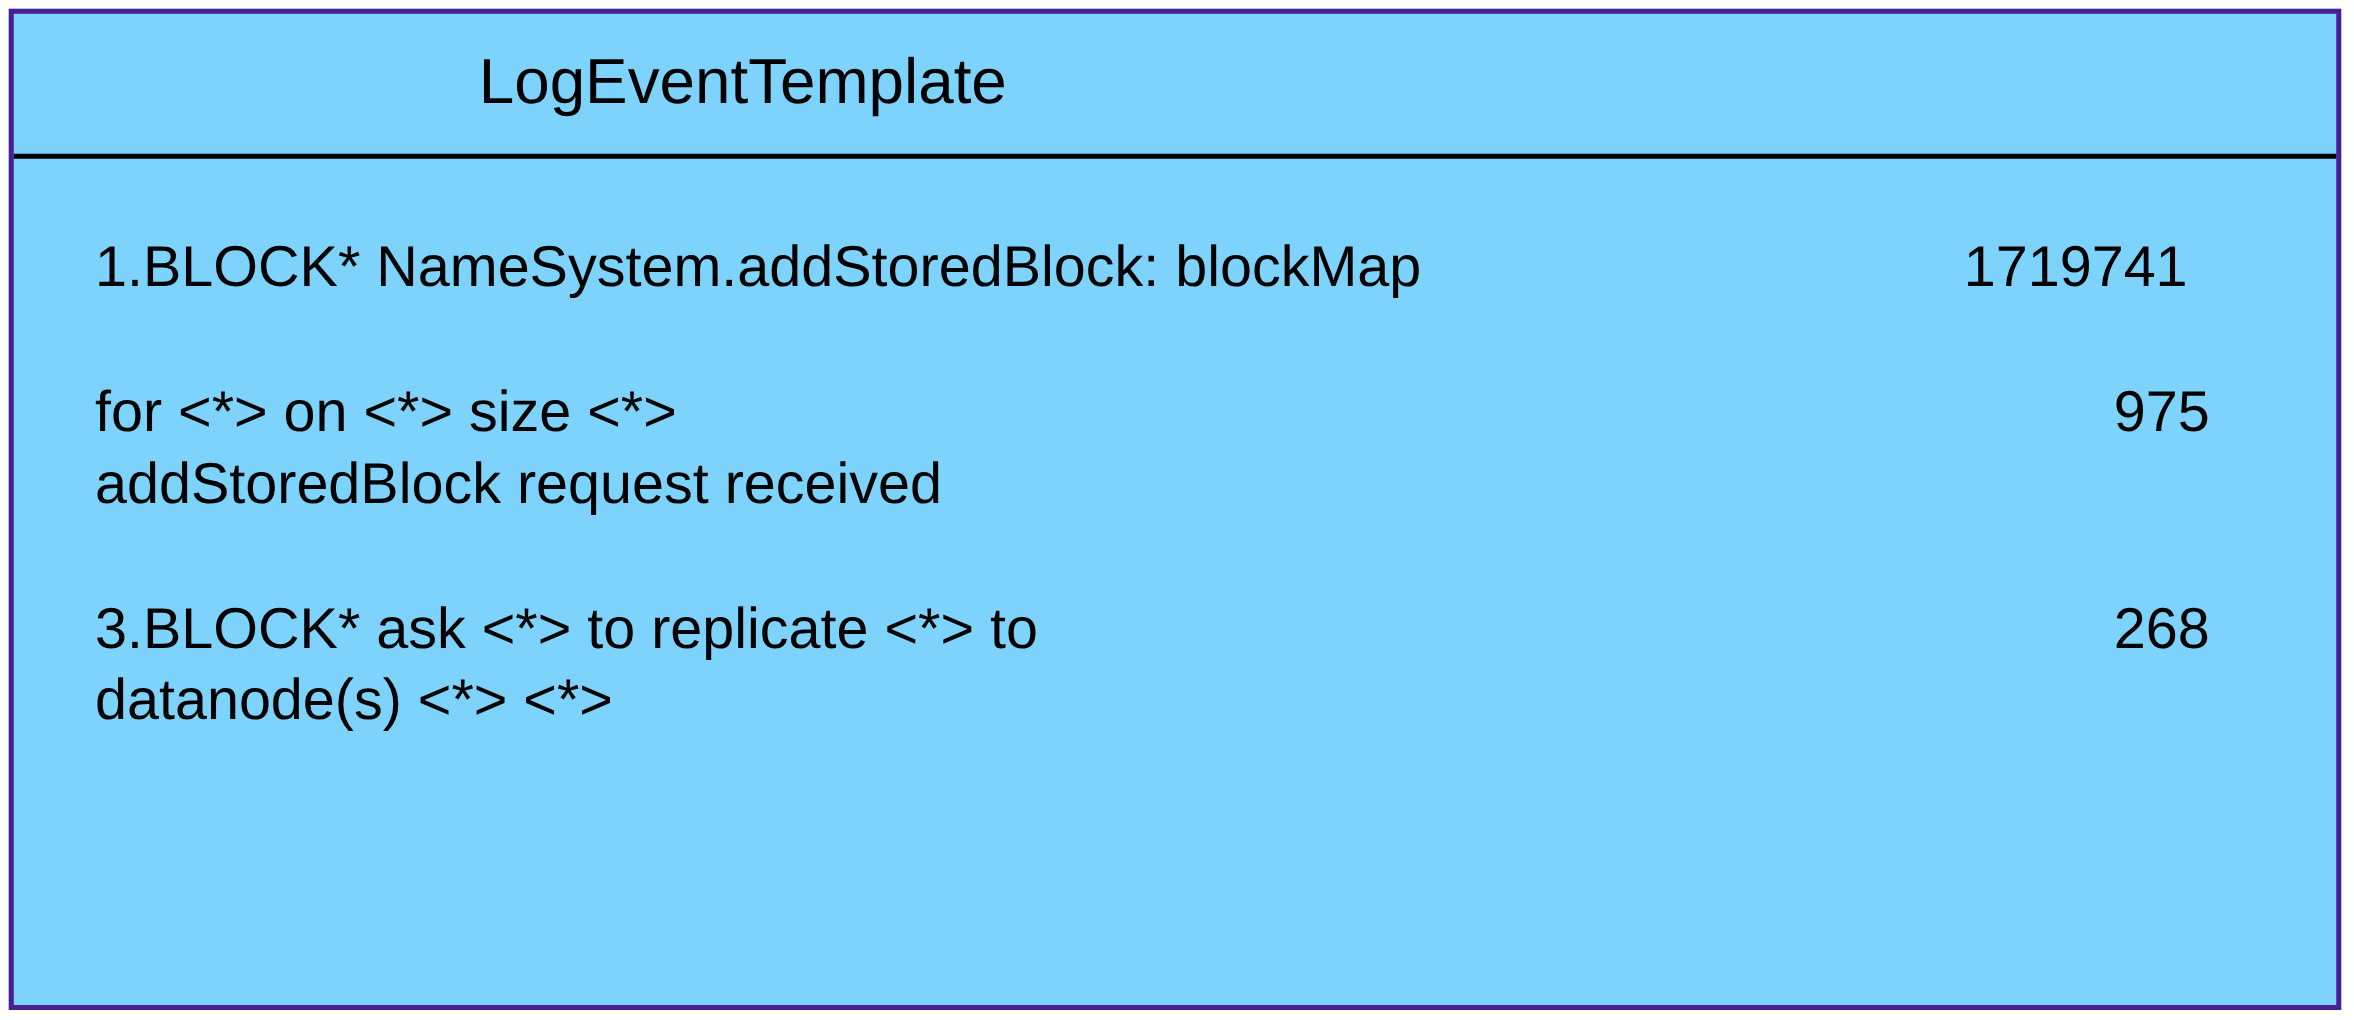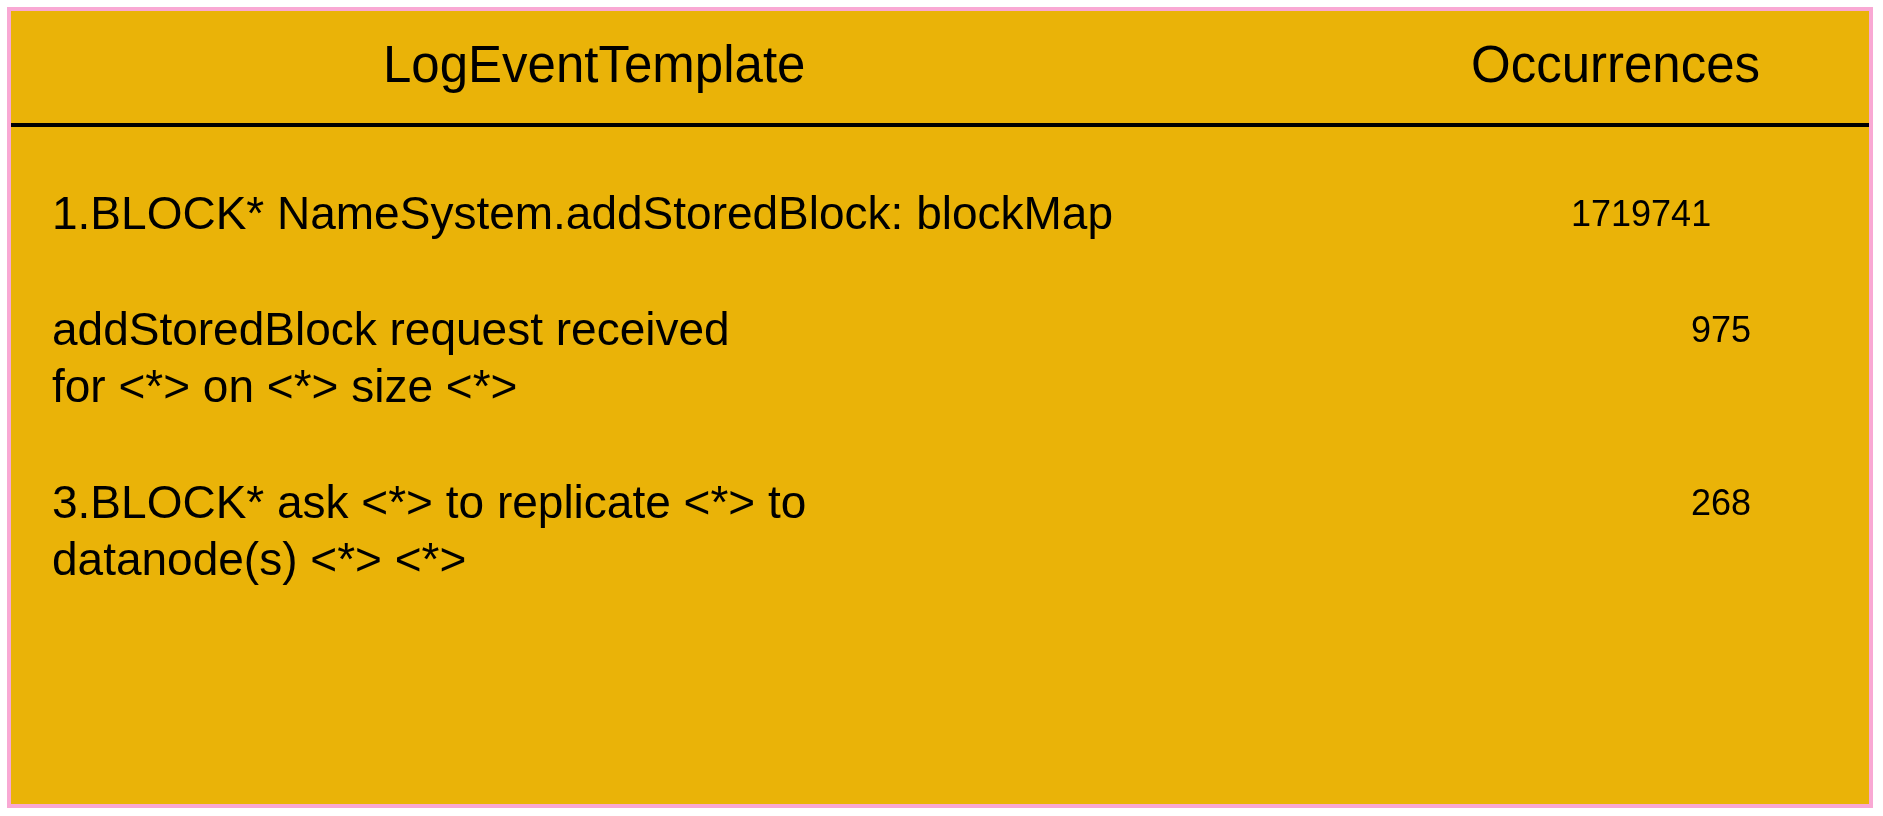--- a/index.html
+++ b/index.html
@@ -23,22 +23,22 @@
   }
 
   
   .log-table {
     position: absolute;
     left: 7px;
     top: 7px;
     width: 1866px;
     height: 801px;
     box-sizing: border-box;
-    border: 4px solid #f9a8d4;
-    background: #eab308;
+    border: 4px solid #4c1d95;
+    background: #7dd3fc;
   }
 
   
   .table-head {
     position: relative;
     height: 116px;
     box-sizing: border-box;
     border-bottom: 4px solid #000000;
   }
   .head-cell {
@@ -77,57 +77,57 @@
     position: absolute;
     left: 41px;
     width: 1500px;
     font-size: 46px;
     line-height: 57px;
     color: #000000;
   }
   .tpl-line {
     display: block;
     white-space: nowrap;
+    margin-left: 24px;
   }
 
   .occ-cell {
     position: absolute;
-    font-size: 36px;
+    font-size: 46px;
     line-height: 57px;
     white-space: nowrap;
     color: #000000;
   }
   .occ-wide  { left: 1560px; }
   .occ-short { left: 1680px; text-align: right; }
 </style>
 </head>
 <body>
 
 <div class="page">
 
   <div class="log-table">
 
     <div class="table-head">
       <div class="head-cell head-template">LogEventTemplate</div>
-      <div class="head-cell head-occurrences">Occurrences</div>
     </div>
 
     <div class="table-body">
 
       <div class="row row-1">
         <div class="tpl-cell">
           <span class="tpl-line">1.BLOCK* NameSystem.addStoredBlock: blockMap</span>
         </div>
         <div class="occ-cell occ-wide">1719741</div>
       </div>
 
       <div class="row row-2">
         <div class="tpl-cell">
+          <span class="tpl-line">for &lt;*&gt; on &lt;*&gt; size &lt;*&gt;</span>
           <span class="tpl-line">addStoredBlock request received</span>
-          <span class="tpl-line">for &lt;*&gt; on &lt;*&gt; size &lt;*&gt;</span>
         </div>
         <div class="occ-cell occ-short">975</div>
       </div>
 
       <div class="row row-3">
         <div class="tpl-cell">
           <span class="tpl-line">3.BLOCK* ask &lt;*&gt; to replicate &lt;*&gt; to</span>
           <span class="tpl-line">datanode(s) &lt;*&gt; &lt;*&gt;</span>
         </div>
         <div class="occ-cell occ-short">268</div>

